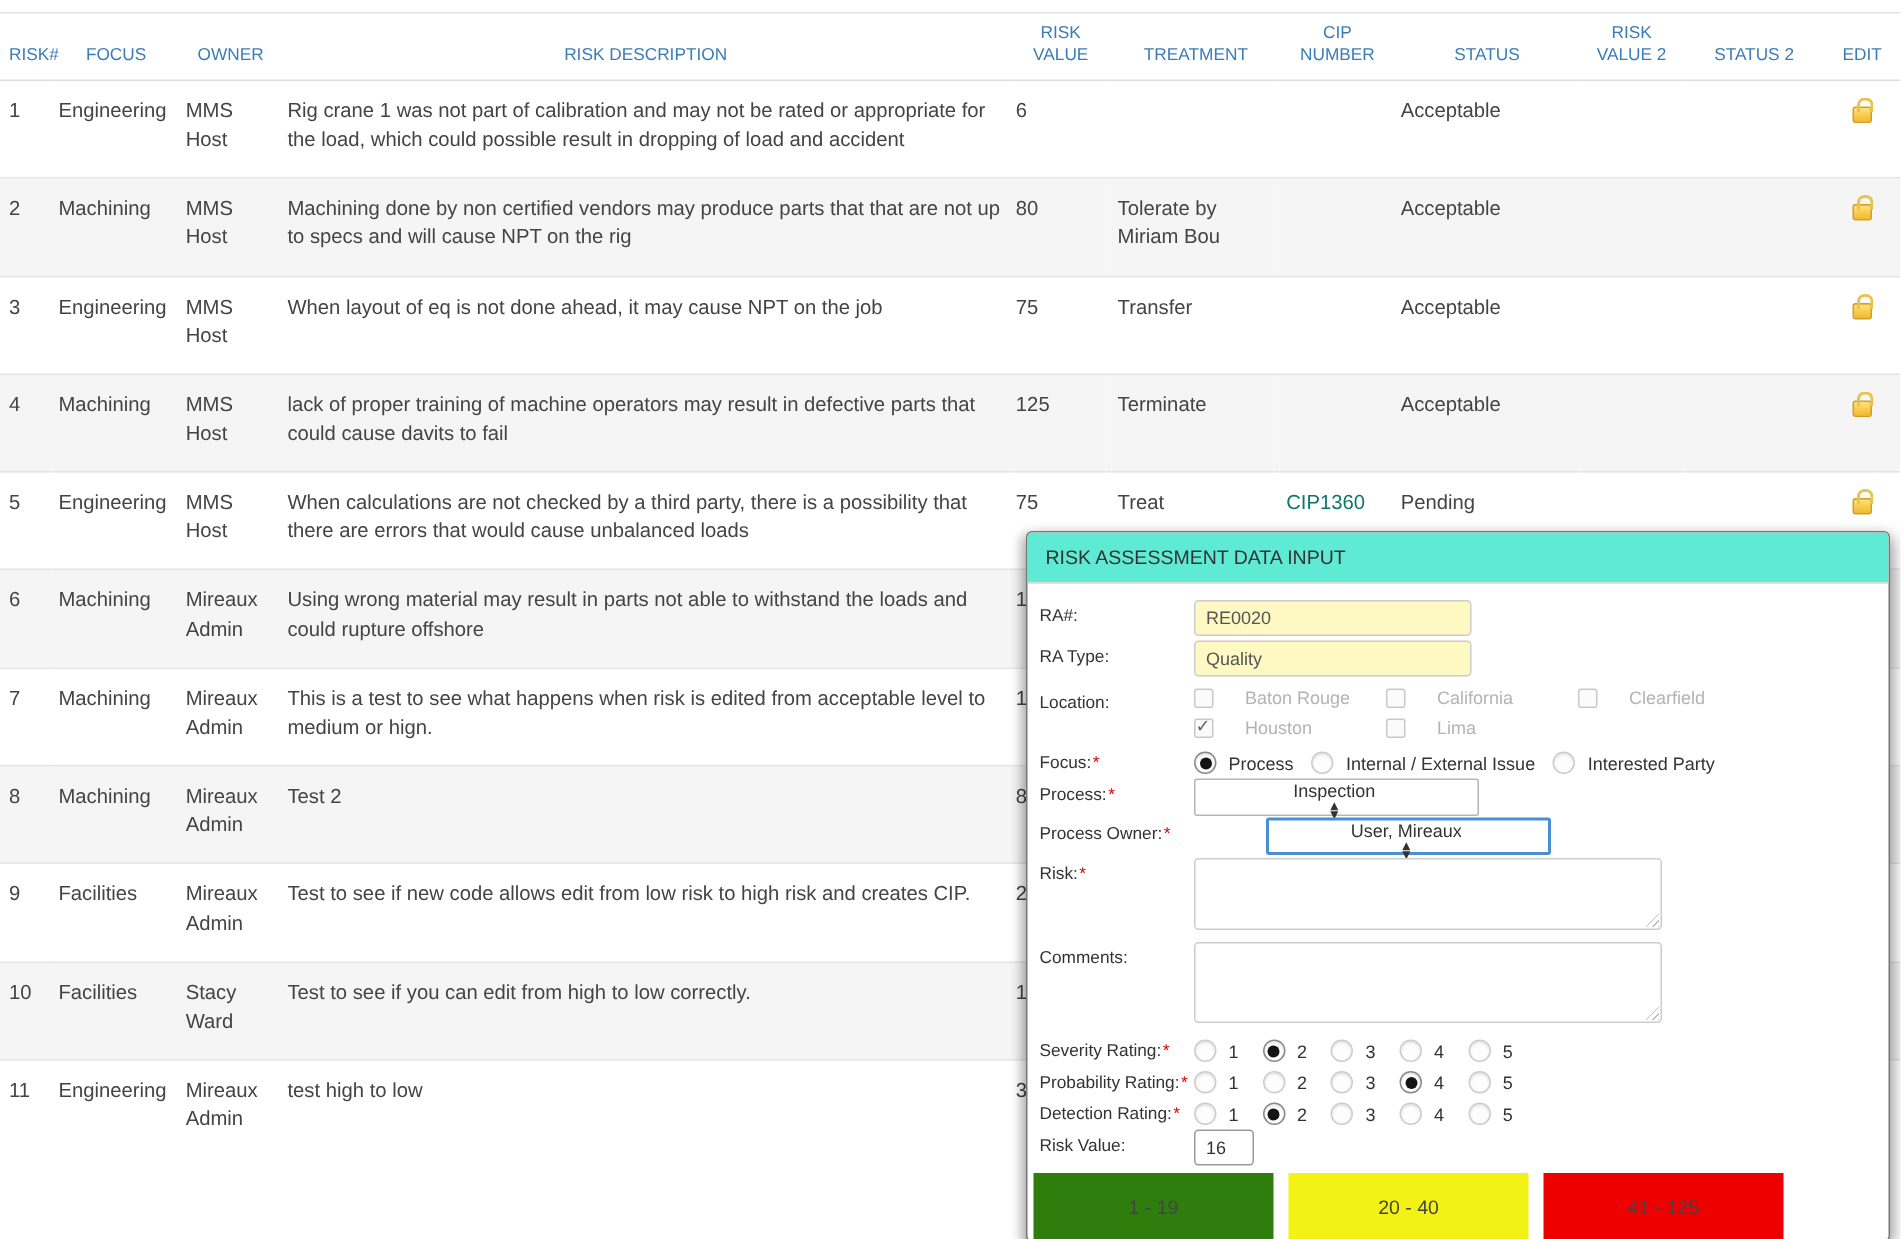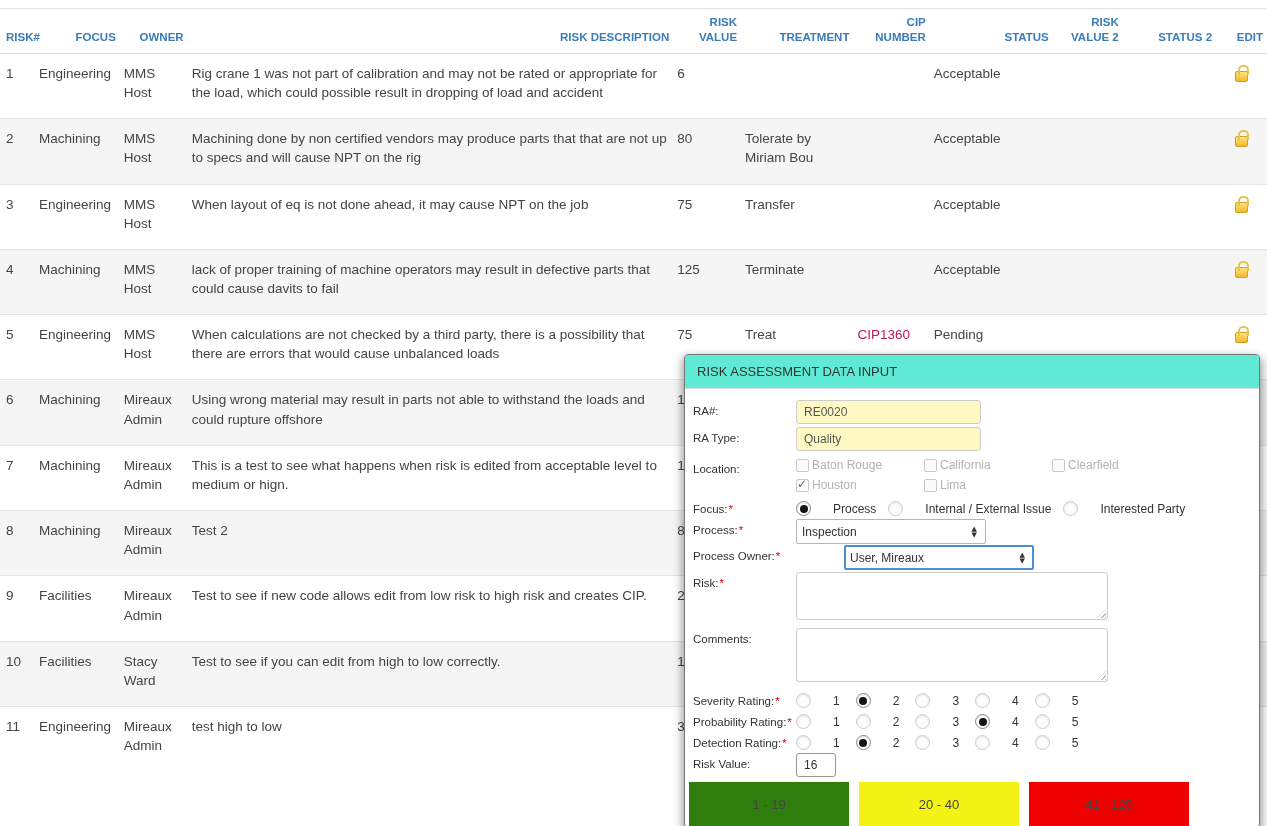--- a/index.html
+++ b/index.html
@@ -16,22 +16,22 @@
   
   table.risk-table {
     width:1267px;
     border-collapse:collapse;
     table-layout:fixed;
     margin-top:8px;
   }
   table.risk-table th {
     color:#3a7cb8;
     font-size:11.5px;
-    font-weight:bold;
-    text-align:right;
+    font-weight:normal;
+    text-align:center;
     vertical-align:bottom;
     padding:6px 4px 8px 4px;
     border-top:1px solid #e2e2e2;
     border-bottom:1px solid #ddd;
     line-height:1.3;
     cursor:pointer;
   }
   table.risk-table td {
     font-size:13.5px;
     color:#444;
@@ -48,21 +48,21 @@
   .col-owner      { width:64px; }
   .col-description{ width:458px; }
   .col-risk_value { width:64px; }
   .col-treatment  { width:106px; }
   .col-cip_number { width:72px; }
   .col-status     { width:116px; }
   .col-risk_value_2 { width:66px; }
   .col-status_2   { width:88px; }
   .col-edit       { width:48px; }
   td.cell-edit { text-align:center; }
-  a.cip-link { color:#be185d; text-decoration:none; cursor:pointer; }
+  a.cip-link { color:#0f766e; text-decoration:none; cursor:pointer; }
 
   
   .lock {
     display:inline-block; position:relative;
     width:13px; height:11px; margin-top:7px;
     background:linear-gradient(#ffe27a,#f2b92c);
     border:1px solid #cf9f2f; border-radius:2px;
     cursor:pointer;
   }
   .lock::before {
@@ -100,55 +100,55 @@
   .fcontrol { flex:1; }
 
   .tinput {
     width:185px; height:24px;
     background:#fef9c3; border:1px solid #ccc; border-radius:3px;
     font-size:12px; color:#555; line-height:22px; padding:0 7px;
   }
   .tinput.small { width:40px; background:#fff; border-color:#999; color:#333; }
 
   .cbrow { display:flex; margin-bottom:6px; }
-  .cbitem { width:128px; display:flex; align-items:center; gap:3px; font-size:12px; color:#b3b3b3; }
+  .cbitem { width:128px; display:flex; align-items:center; gap:21px; font-size:12px; color:#b3b3b3; }
   .cb {
     width:13px; height:13px; flex-shrink:0;
     border:1px solid #c8c8c8; border-radius:2px; background:#fbfbfb;
     position:relative;
   }
   .cb.checked::after {
     content:"✓"; position:absolute; left:0px; top:-3px;
     font-size:12px; font-weight:bold; color:#666;
     font-family:"DejaVu Sans", sans-serif;
   }
 
   .radiorow { display:flex; align-items:center; padding-top:3px; }
-  .radioitem { display:flex; align-items:center; gap:22px; margin-right:12px; font-size:12px; color:#333; }
+  .radioitem { display:flex; align-items:center; gap:8px; margin-right:12px; font-size:12px; color:#333; }
   .radio {
     width:15px; height:15px; flex-shrink:0;
     border:1px solid #ccc; border-radius:50%;
     background:#fdfdfd;
     box-shadow:inset 0 1px 2px rgba(0,0,0,.12);
     position:relative; cursor:pointer;
   }
   .radio.checked { border-color:#888; background:#fff; }
   .radio.checked::after {
     content:""; position:absolute; left:2.5px; top:2.5px;
     width:8px; height:8px; border-radius:50%; background:#141414;
   }
   .ratingrow .radioitem { margin-right:16px; }
 
   .tselect {
     width:190px; height:25px;
     border:1px solid #b5b5b5; border-radius:2px;
     background:#fff;
     display:flex; align-items:center; justify-content:space-between;
     padding:0 8px 0 5px;
-    font-size:12px; color:#333; cursor:pointer;
+    font-size:12px; color:#333; cursor:pointer;flex-direction:column;
   }
   .tselect.focused { border:2px solid #4a8fd2; padding:0 7px 0 4px; }
   .spin { display:flex; flex-direction:column; font-size:7px; line-height:6px; color:#333;
           font-family:"DejaVu Sans", sans-serif; }
 
   .tarea {
     width:312px; border:1px solid #ccc; border-radius:3px; background:#fff;
     position:relative;
   }
   .tarea .grip {

